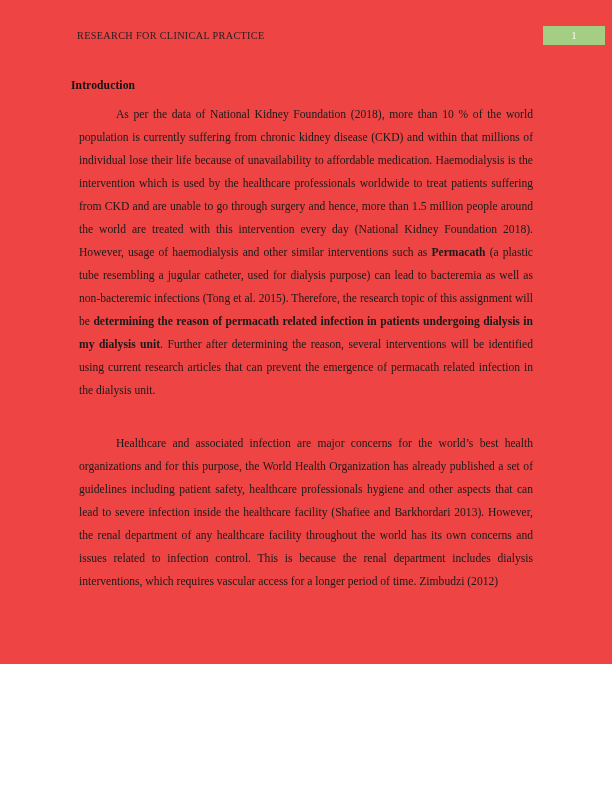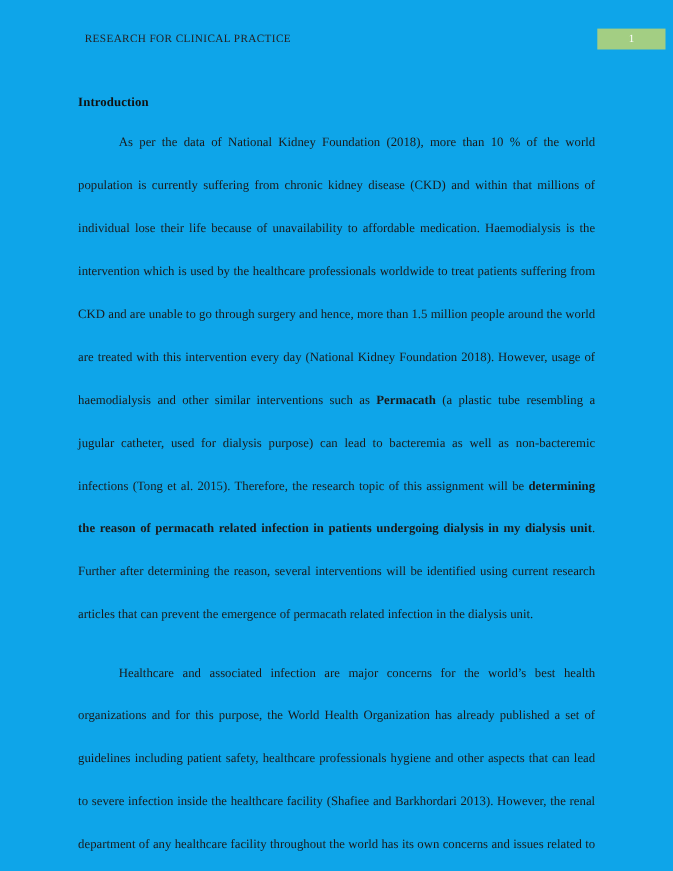--- a/index.html
+++ b/index.html
@@ -3,22 +3,22 @@
 <meta charset="utf-8">
 <style>
   html, body {
     margin: 0;
     padding: 0;
     background: #ffffff;
   }
   .page {
     position: relative;
     width: 612px;
-    height: 792px;
-    background: #0ea5e9;
+    height: 664px;
+    background: #ef4444;
     overflow: hidden;
     font-family: "Liberation Serif", "DejaVu Serif", serif;
     color: #1a1a1a;
     box-sizing: border-box;
   }
 
   
   .running-header {
     position: absolute;
     left: 0;
@@ -63,31 +63,31 @@
     position: absolute;
     left: 71px;
     top: 78px;
     width: 470px;
   }
 
   .section-heading {
     font-size: 11.6px;
     font-weight: bold;
     line-height: 16px;
-    margin: 7px 0 9px 0;
+    margin: 0 0 9px 0;
     color: #111111;
     letter-spacing: 0.1px;
   }
 
   .body-para {
     font-size: 11.6px;
-    line-height: 39px;
+    line-height: 23px;
     text-align: justify;
     text-justify: inter-word;
-    margin: 0;
+    margin: 8px;
     color: #1a1a1a;
     text-indent: 37px;
     hyphens: none;
   }
 
   .body-para b {
     font-weight: bold;
   }
 
   .gap-before-heading {

